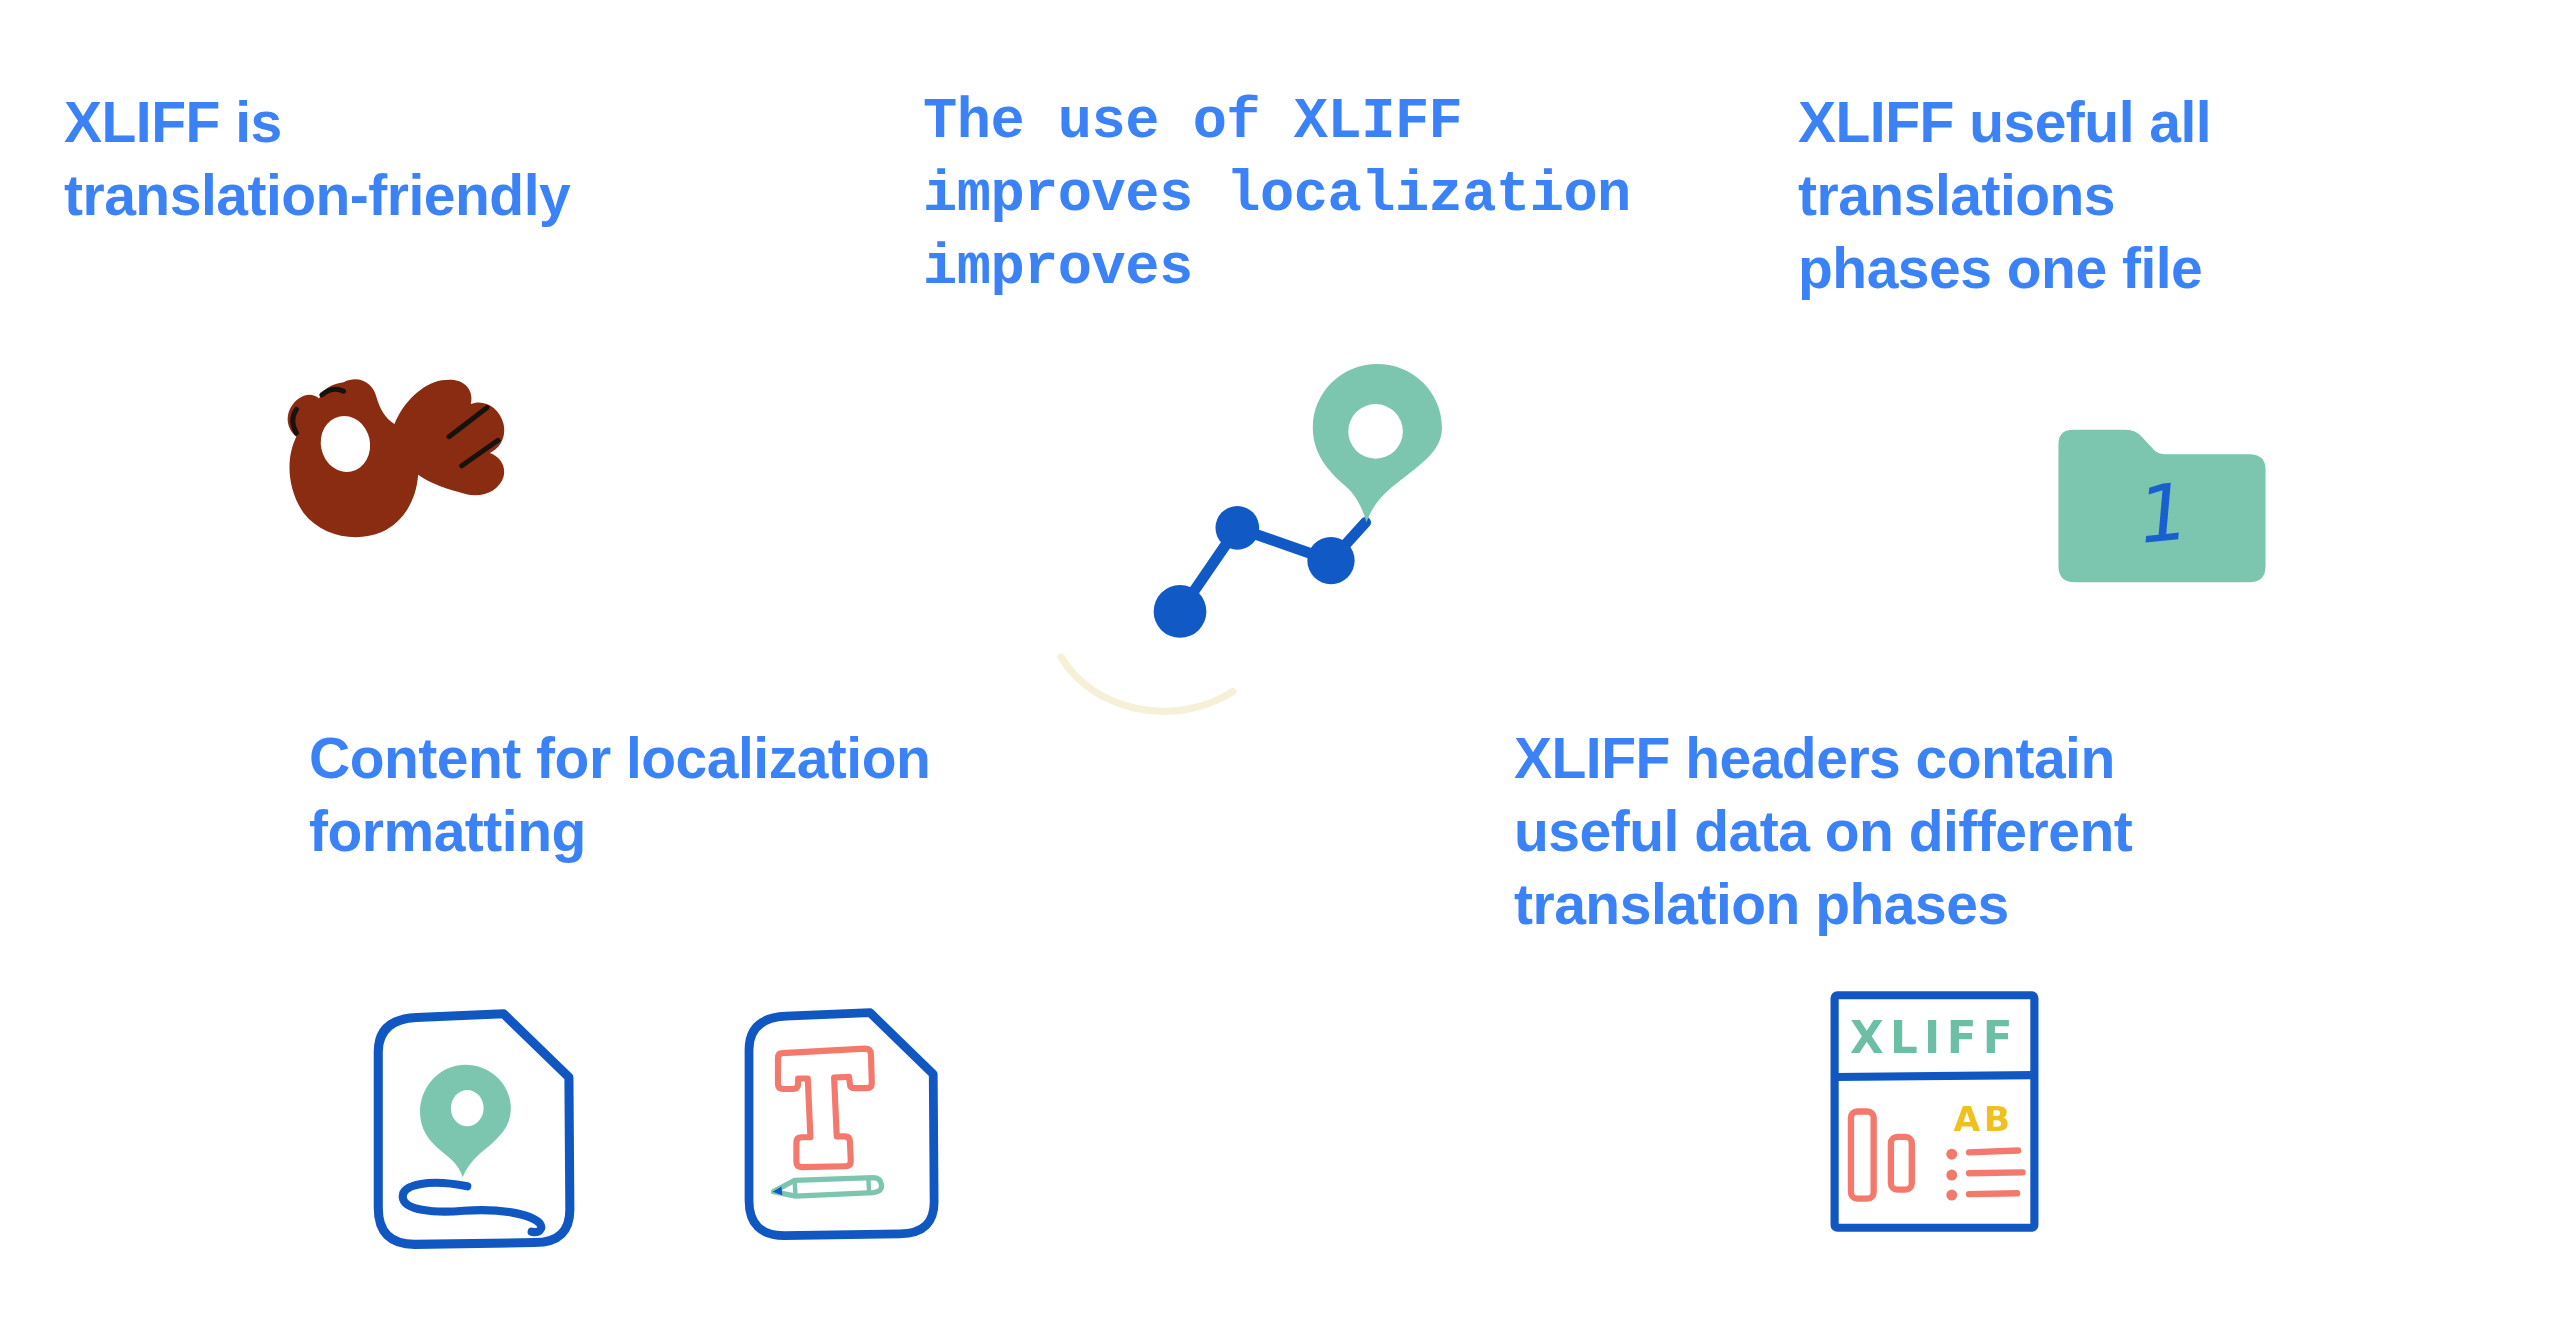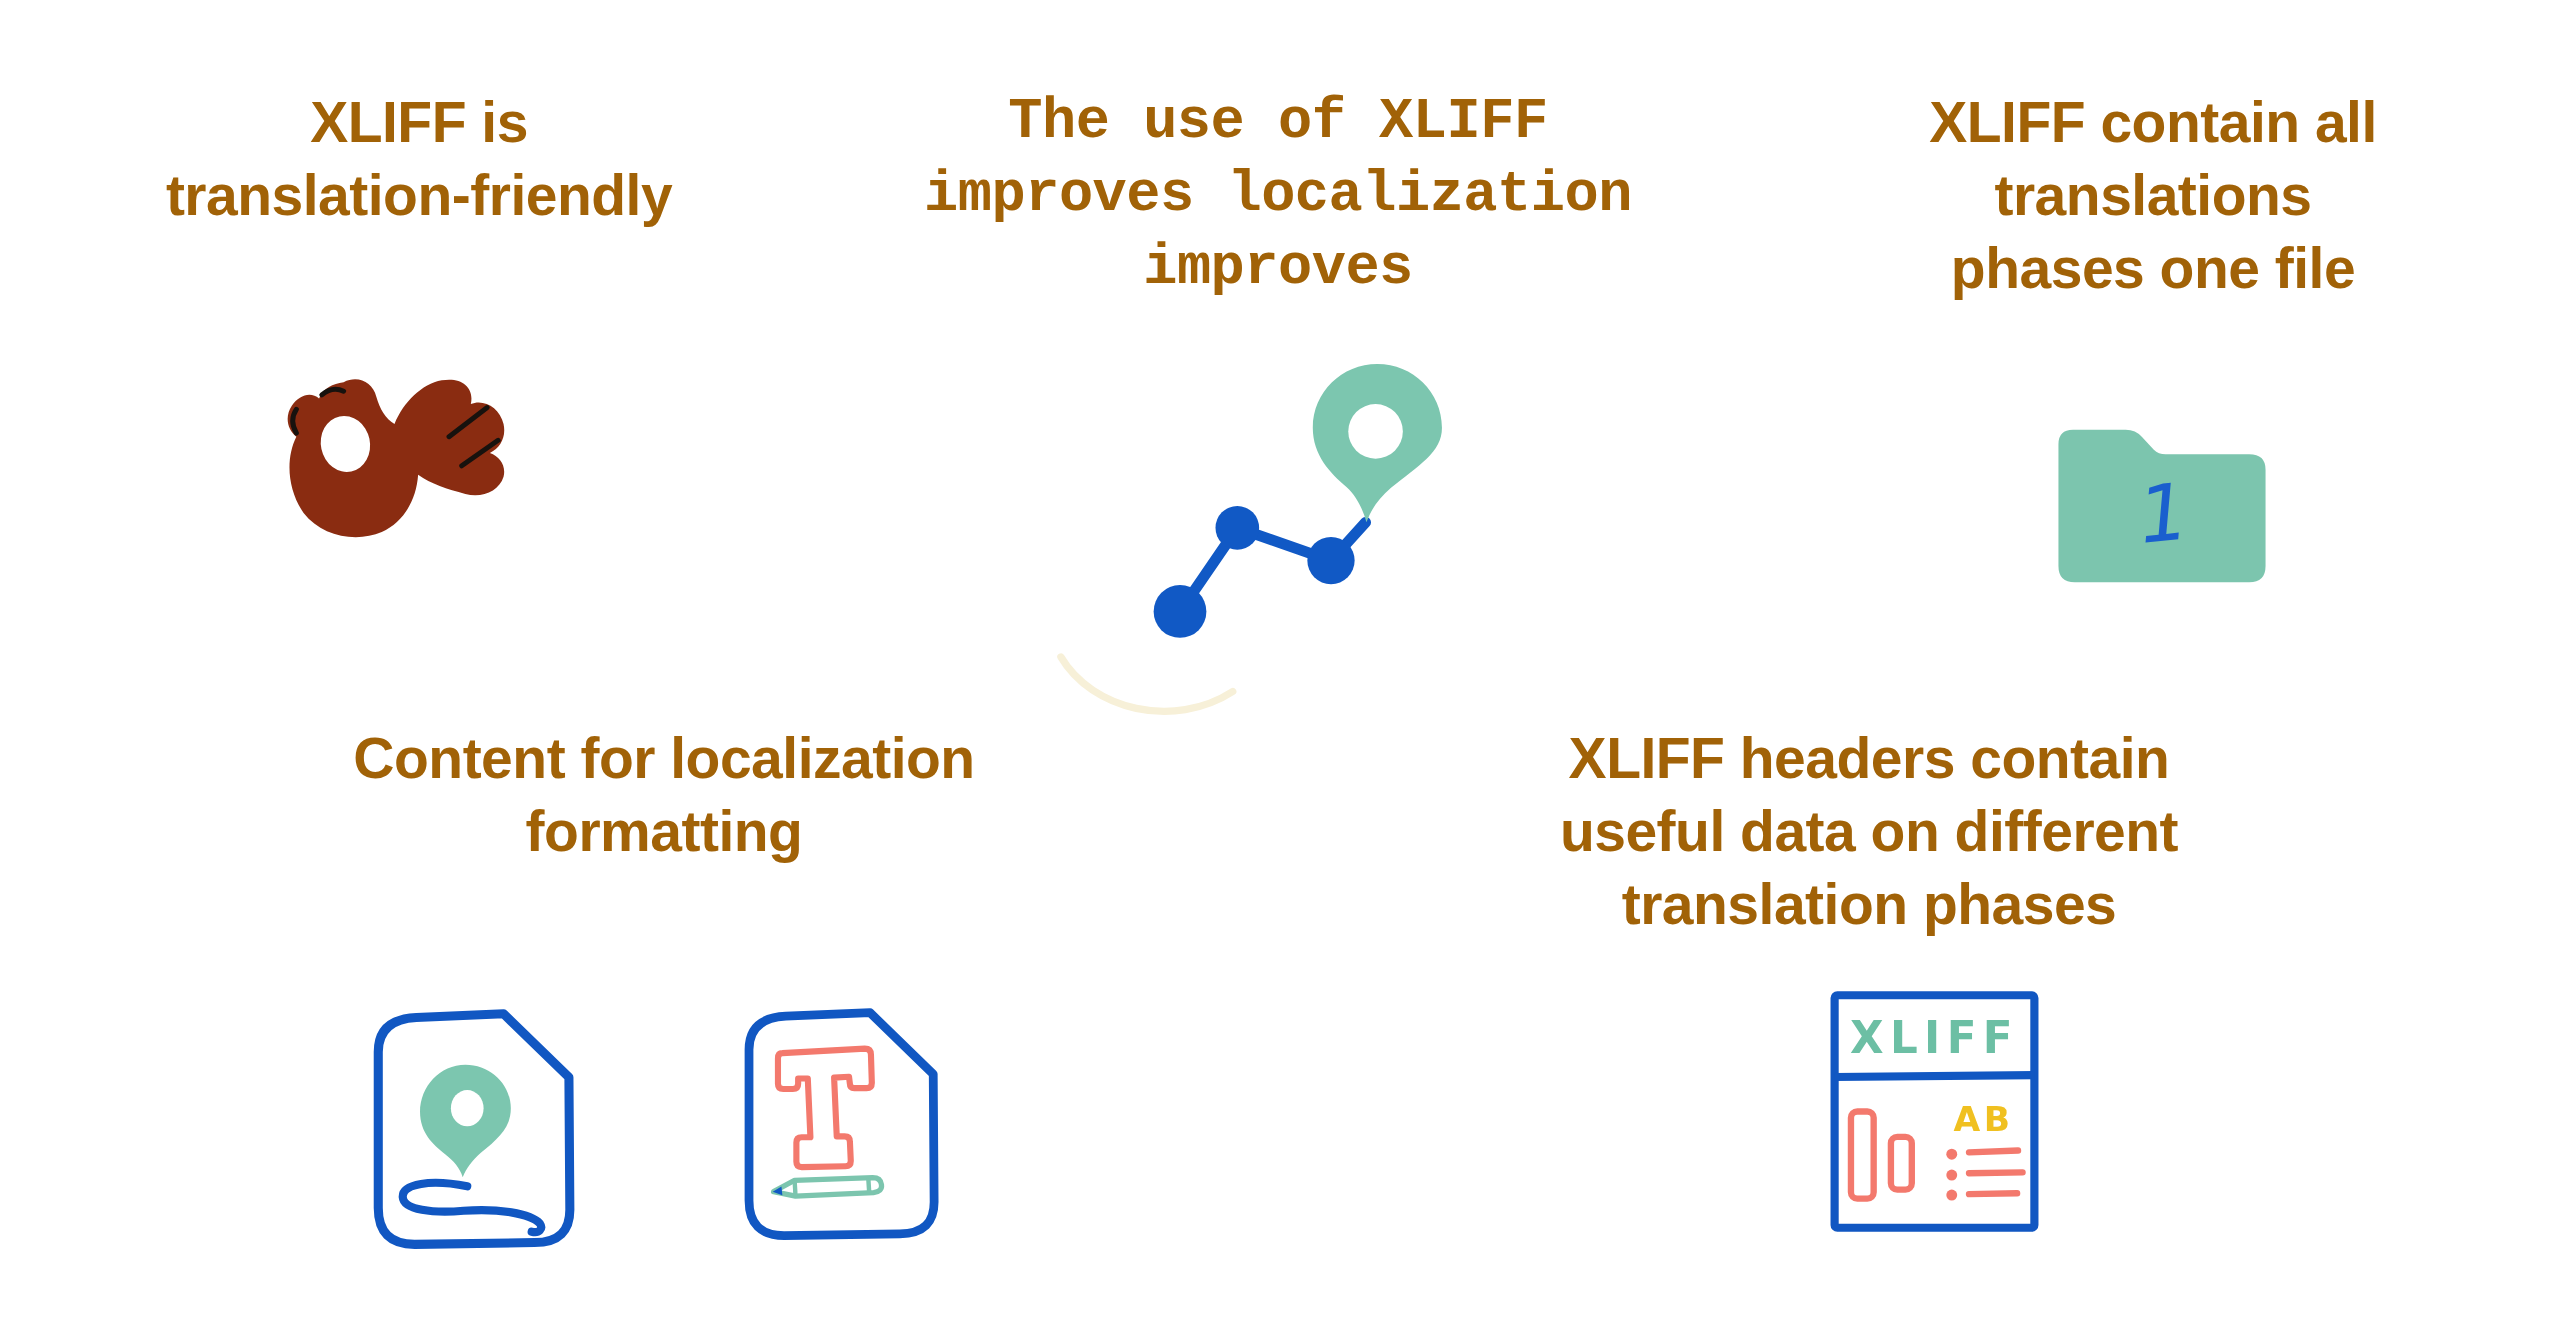--- a/index.html
+++ b/index.html
@@ -1,23 +1,23 @@
 <!DOCTYPE html>
 <html style="font-size:14.6px"><head>
 <meta charset="utf-8">
 <style>
   html,body{margin:0;padding:0;background:#fff;}
   .canvas{
     position:relative;width:2576px;height:1328px;background:#ffffff;
     font-family:"Liberation Sans",sans-serif;overflow:hidden;
   }
   .heading{
-    position:absolute;width:710px;text-align:center;
+    position:absolute;width:710px;
     font-size:57px;line-height:73px;font-weight:600;
-    color:#a16207;letter-spacing:-0.5px;
+    color:#3b82f6;letter-spacing:-0.5px;
   }
   .icon{position:absolute;}
   svg text{font-family:"DejaVu Sans","Liberation Sans",sans-serif;}
 </style>
 </head>
 <body>
 
 <div class="canvas">
 
   <div class="heading" style="left:64px;top:86px;">
@@ -25,21 +25,21 @@
     <div>translation-friendly</div>
   </div>
 
   <div class="heading" style="left:923px;top:86px;font-family:Liberation Mono, monospace;">
     <div>The use of XLIFF</div>
     <div>improves localization</div>
     <div>improves</div>
   </div>
 
   <div class="heading" style="left:1798px;top:86px;">
-    <div>XLIFF contain all</div>
+    <div>XLIFF useful all</div>
     <div>translations</div>
     <div>phases one file</div>
   </div>
 
   <div class="heading" style="left:309px;top:722px;">
     <div>Content for localization</div>
     <div>formatting</div>
   </div>
 
   <div class="heading" style="left:1514px;top:722px;">

